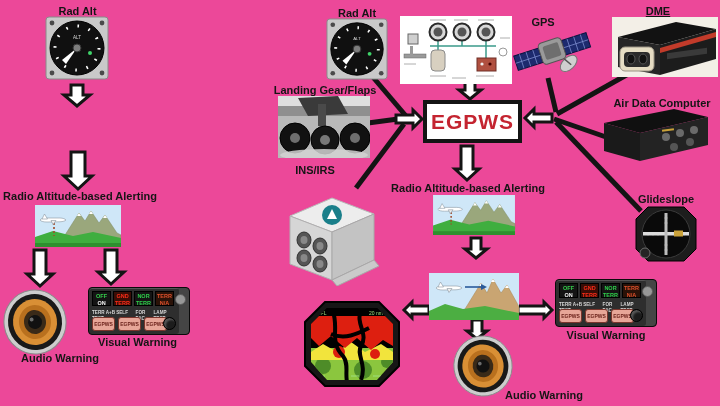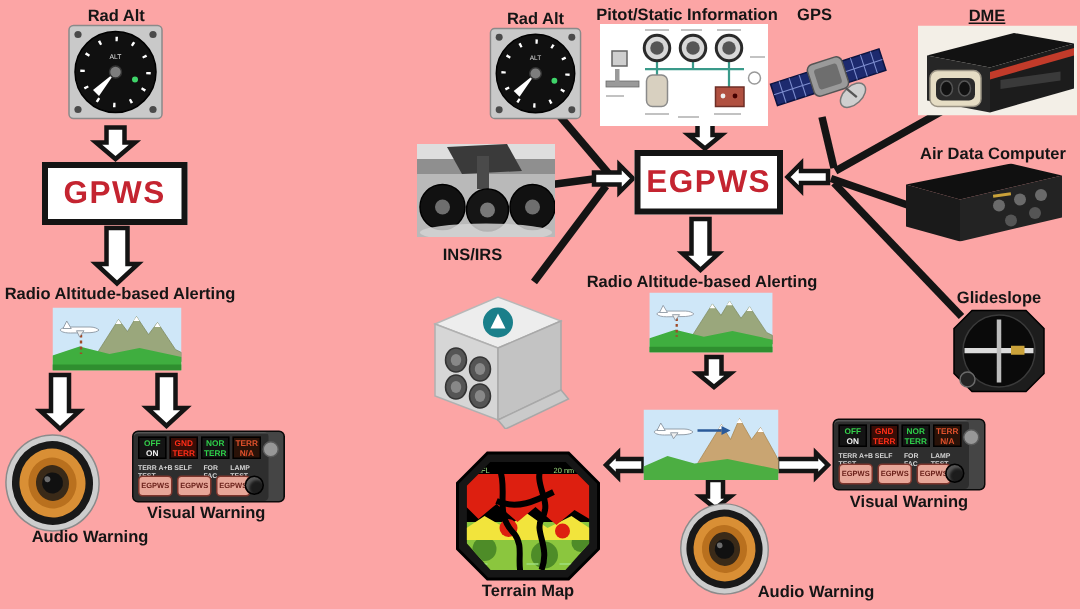--- a/index.html
+++ b/index.html
@@ -1,16 +1,16 @@
 <!DOCTYPE html>
 <html><head>
 <meta charset="utf-8">
 <style>
   html,body{margin:0;padding:0;background:#fff;}
-  #stage{position:relative;width:720px;height:406px;background:#fca5a5;overflow:hidden;
+  #stage{position:relative;width:720px;height:406px;background:#ec4899;overflow:hidden;
          font-family:"Liberation Sans",sans-serif;}
   .lbl{position:absolute;font:bold 11px "Liberation Sans",sans-serif;color:#151515;
        text-align:center;line-height:1.15;white-space:nowrap;}
   .lbl.wrap{white-space:normal;}
   .sysbox{position:absolute;background:#fff;border:4px solid #141414;display:flex;
           align-items:center;justify-content:center;font:bold 21px "Liberation Sans",sans-serif;
           color:#c42430;letter-spacing:1px;box-sizing:border-box;}
   .img{position:absolute;}
   svg{display:block;}
   
@@ -76,21 +76,20 @@
         <circle cx="57" cy="57" r="2.4" fill="#4a4a4a"></circle>
       <circle cx="32" cy="32" r="27" fill="#101010" stroke="#000"></circle>
       <circle cx="32" cy="32" r="22" fill="none" stroke="#fff" stroke-width="3" stroke-dasharray="1.6,9.9"></circle>
       <text x="32" y="23" font-size="4.5" fill="#ddd" text-anchor="middle" font-family="Liberation Sans">ALT</text>
       <polygon points="32,32 17,44 21,48" fill="#fff"></polygon>
       <circle cx="45" cy="37" r="2" fill="#3fd46a"></circle>
       <circle cx="32" cy="32" r="4" fill="#7d7d7d" stroke="#333"></circle>
     </svg>
   </div>
 
-  <div class="sysbox" style="left:28px;top:108px;width:97px;height:42px;z-index:2;">GPWS</div>
 
   <div class="lbl" style="left:0px;top:190px;width:160px;z-index:2;">Radio Altitude-based Alerting</div>
 
   <div class="img" style="left:35px;top:205px;z-index:2;">
     <svg width="86" height="42" viewBox="0 0 86 42">
       <rect width="86" height="42" fill="#cfe7f8"></rect>
       <polygon points="30,30 44,8 50,16 56,6 64,18 70,10 82,28 86,30 86,36 26,36" fill="#9aa77c" stroke="#7d8a60" stroke-width="0.5"></polygon>
       <polygon points="42,11 44,8 46,11" fill="#fff"></polygon>
         <polygon points="54,9 56,6 58,9" fill="#fff"></polygon>
         <polygon points="68,13 70,10 72,13" fill="#fff"></polygon>
@@ -164,21 +163,20 @@
         <circle cx="57" cy="57" r="2.4" fill="#4a4a4a"></circle>
       <circle cx="32" cy="32" r="27" fill="#101010" stroke="#000"></circle>
       <circle cx="32" cy="32" r="22" fill="none" stroke="#fff" stroke-width="3" stroke-dasharray="1.6,9.9"></circle>
       <text x="32" y="23" font-size="4.5" fill="#ddd" text-anchor="middle" font-family="Liberation Sans">ALT</text>
       <polygon points="32,32 17,44 21,48" fill="#fff"></polygon>
       <circle cx="45" cy="37" r="2" fill="#3fd46a"></circle>
       <circle cx="32" cy="32" r="4" fill="#7d7d7d" stroke="#333"></circle>
     </svg>
   </div>
 
-  <div class="lbl" style="left:393px;top:4px;width:130px;z-index:2;">Pitot/Static Information</div>
   <div class="img" style="left:400px;top:16px;z-index:2;">
     <svg width="112" height="68" viewBox="0 0 112 68">
       <rect width="112" height="68" fill="#fff"></rect>
       <g stroke="#3a9a8a" stroke-width="1.5" fill="none">
         <line x1="30" y1="30" x2="96" y2="30"></line>
         <line x1="38" y1="24" x2="38" y2="30"></line>
           <line x1="62" y1="24" x2="62" y2="30"></line>
           <line x1="86" y1="24" x2="86" y2="30"></line>
         <line x1="38" y1="30" x2="38" y2="36"></line>
           <line x1="86" y1="30" x2="86" y2="42"></line>
@@ -203,21 +201,21 @@
         <line x1="76" y1="60" x2="94" y2="60"></line>
           <line x1="100" y1="22" x2="110" y2="22"></line>
         <line x1="30" y1="4" x2="46" y2="4"></line>
           <line x1="54" y1="4" x2="68" y2="4"></line>
           <line x1="78" y1="4" x2="94" y2="4"></line>
         <line x1="4" y1="48" x2="16" y2="48"></line>
       </g>
     </svg>
   </div>
 
-  <div class="lbl" style="left:518px;top:4px;width:50px;z-index:2;">GPS</div>
+  <div class="lbl" style="left:518px;top:16px;width:50px;z-index:2;">GPS</div>
   <div class="img" style="left:512px;top:18px;z-index:2;">
     <svg width="80" height="66" viewBox="0 0 80 66">
       <g transform="rotate(-18 40 33)">
         <rect x="2" y="26" width="26" height="15" fill="#1d2a6e" stroke="#0c1440"></rect>
         <rect x="52" y="26" width="26" height="15" fill="#1d2a6e" stroke="#0c1440"></rect>
         <g stroke="#7f8fd0" stroke-width="0.7">
           <line x1="8" y1="26" x2="8" y2="41"></line>
             <line x1="15" y1="26" x2="15" y2="41"></line>
             <line x1="22" y1="26" x2="22" y2="41"></line>
           <line x1="58" y1="26" x2="58" y2="41"></line>
@@ -243,20 +241,21 @@
       <polygon points="6,20 48,28 48,58 6,50" fill="#262626"></polygon>
       <polygon points="48,31 104,15 104,20 48,36" fill="#c23b2a"></polygon>
       <rect x="55" y="44" width="40" height="6" transform="skewY(-8)" fill="#3a3a3a"></rect>
       <rect x="8" y="30" width="34" height="24" rx="5" fill="#e6ddc4" stroke="#9a9384"></rect>
       <rect x="12" y="35" width="26" height="15" rx="4" fill="#2a2a2a"></rect>
       <ellipse cx="19" cy="42" rx="4" ry="5" fill="#111" stroke="#555"></ellipse>
       <ellipse cx="31" cy="42" rx="4" ry="5" fill="#111" stroke="#555"></ellipse>
     </svg>
   </div>
 
+  <div class="lbl" style="left:272px;top:84px;width:106px;z-index:2;">Landing Gear/Flaps</div>
   <div class="img" style="left:278px;top:96px;z-index:2;">
     <svg width="92" height="62" viewBox="0 0 92 62">
       <rect width="92" height="62" fill="#b9b9b9"></rect>
       <rect width="92" height="16" fill="#dedede"></rect>
       <rect x="0" y="10" width="92" height="10" fill="#8f8f8f"></rect>
       <polygon points="20,2 60,0 70,18 30,20" fill="#3a3a3a"></polygon>
       <rect x="40" y="8" width="8" height="22" fill="#4a4a4a"></rect>
       <circle cx="17" cy="42" r="15" fill="#111" stroke="#000"></circle>
         <circle cx="17" cy="42" r="5" fill="#6e6e6e"></circle>
       <circle cx="47" cy="44" r="14" fill="#151515" stroke="#000"></circle>
@@ -392,21 +391,20 @@
         <text x="14" y="15" font-size="5" fill="#9fdf7f" font-family="Liberation Sans">RFL</text>
         <text x="66" y="15" font-size="5" fill="#9fdf7f" font-family="Liberation Sans">20 nm</text>
         <g stroke="#9fdf7f" stroke-width="1">
             <line x1="14" y1="76" x2="22" y2="76"></line>
             <line x1="48" y1="76" x2="56" y2="76"></line>
             <line x1="70" y1="76" x2="78" y2="76"></line>
           </g>
       </g>
     </svg>
   </div>
-  <div class="lbl" style="left:302px;top:388px;width:100px;z-index:2;">Terrain Map</div>
 
   <div class="img" style="left:452px;top:333px;z-index:2;">
     <svg width="62" height="66" viewBox="0 0 66 70">
       <g transform="rotate(-8 33 35)">
         <ellipse cx="33" cy="35" rx="31" ry="32" fill="#cdcdcd" stroke="#8b8b8b"></ellipse>
         <ellipse cx="33" cy="35" rx="27" ry="28" fill="#191919"></ellipse>
         <ellipse cx="33" cy="35" rx="22" ry="23" fill="#d98f35"></ellipse>
         <ellipse cx="33" cy="35" rx="16" ry="17" fill="#b9701e"></ellipse>
         <ellipse cx="33" cy="35" rx="11" ry="12" fill="#3a2a18"></ellipse>
         <circle cx="33" cy="35" r="7" fill="#111"></circle>

